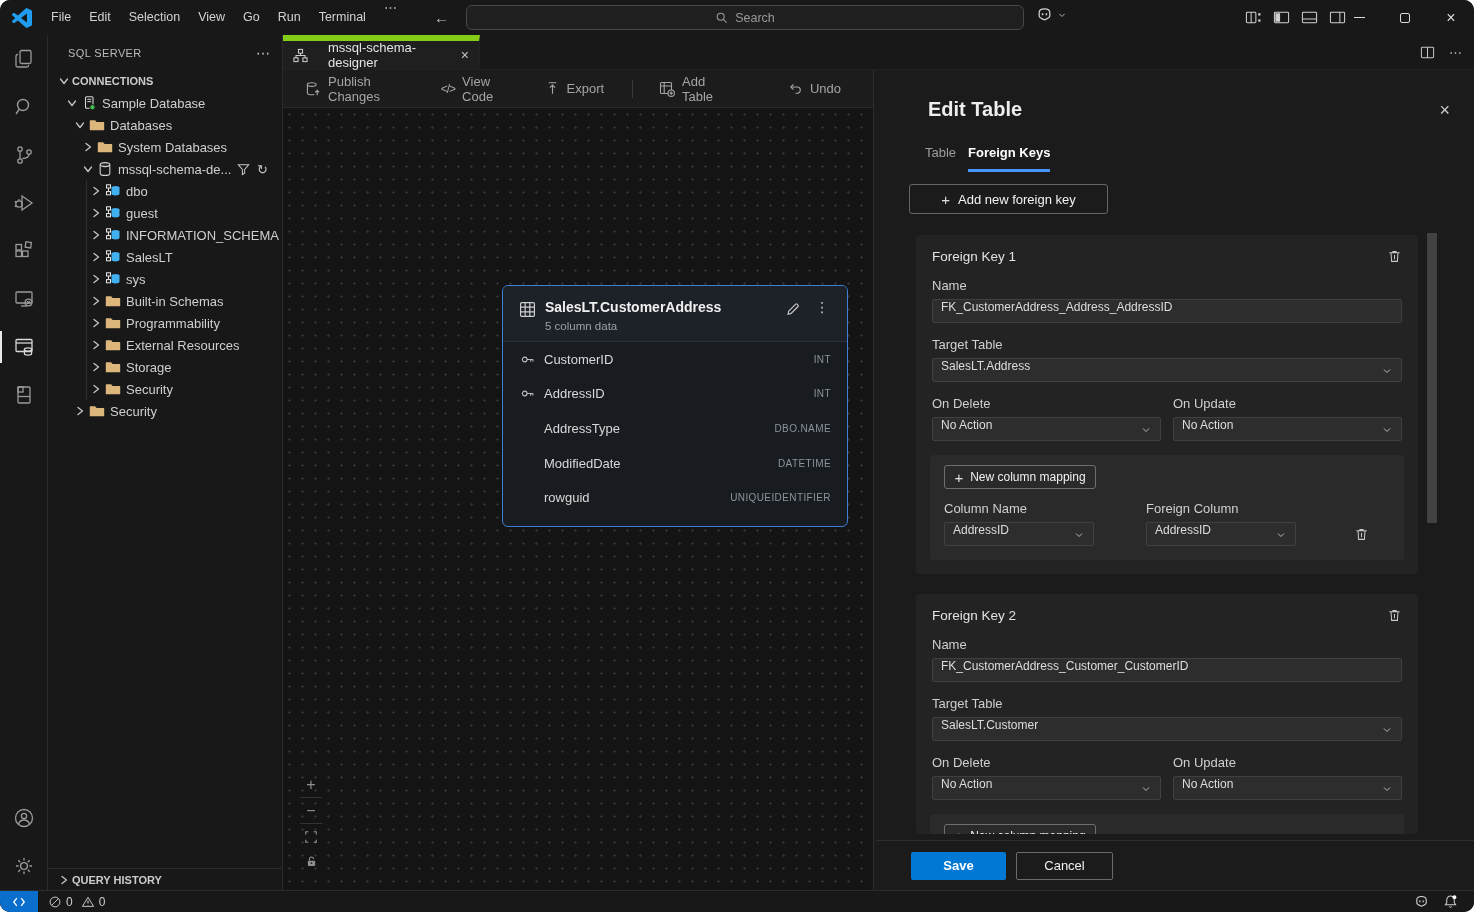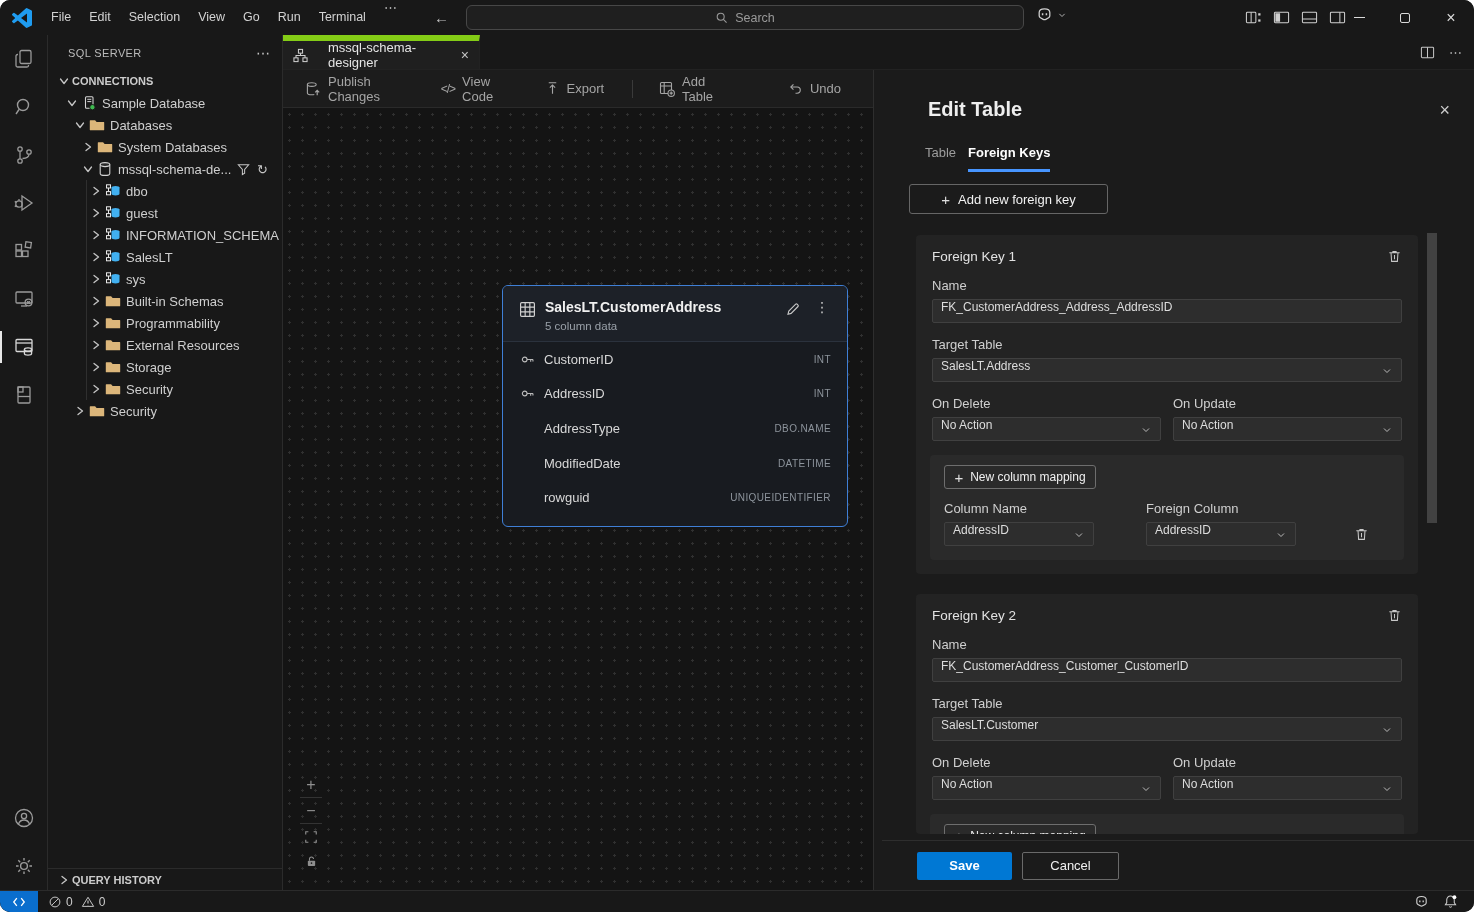--- a/index.html
+++ b/index.html
@@ -110,21 +110,21 @@
   .two { display:flex; gap:12px; }
   .two > div { flex:1; }
   .subcard { margin-top:14px; margin-left:-2px; width:474px; background:#2a2a2a; border-radius:4px; padding:10px 14px 14px; }
   .newmap { width:152px; height:24px; border:1px solid #6e6e6e; border-radius:3px; display:flex; align-items:center; justify-content:center; gap:7px; color:#f0f0f0; font-size:12px; background:transparent; }
   .maprow { display:flex; align-items:flex-end; }
   .mapcol { width:150px; }
   .mapcol + .mapcol { margin-left:52px; }
   .mapcol .flabel { margin-top:12px; }
   .map-trash { margin-left:58px; margin-bottom:4px; }
 
-  .panel-footer { position:absolute; left:8px; right:0; bottom:0; height:50px; border-top:1px solid #2e2e2e; background:#1b1b1b; display:flex; align-items:center; padding-left:35px; gap:10px; }
+  .panel-footer { position:absolute; left:2px; right:0; bottom:0; height:50px; border-top:1px solid #2e2e2e; background:#1b1b1b; display:flex; align-items:center; padding-left:35px; gap:10px; }
   .savebtn { width:95px; height:28px; background:#0078d4; color:#ffffff; font-weight:bold; font-size:13px; border:none; border-radius:2px; display:flex; align-items:center; justify-content:center; }
   .cancelbtn { width:97px; height:28px; background:transparent; color:#f0f0f0; font-size:13px; border:1px solid #6a6a6a; border-radius:2px; display:flex; align-items:center; justify-content:center; }
   .pscroll { position:absolute; right:37px; top:163px; width:10px; height:290px; background:#424242; }
 
   
   .statusbar { height:22px; background:#181818; border-top:1px solid #2b2b2b; display:flex; align-items:center; font-size:12px; color:#cccccc; }
   .remote { width:38px; height:22px; background:#0a6ecd; display:flex; align-items:center; justify-content:center; }
   .sb-group { display:flex; align-items:center; gap:4px; margin-left:10px; }
   .sb-right { margin-left:auto; display:flex; align-items:center; gap:14px; padding-right:16px; }
 

